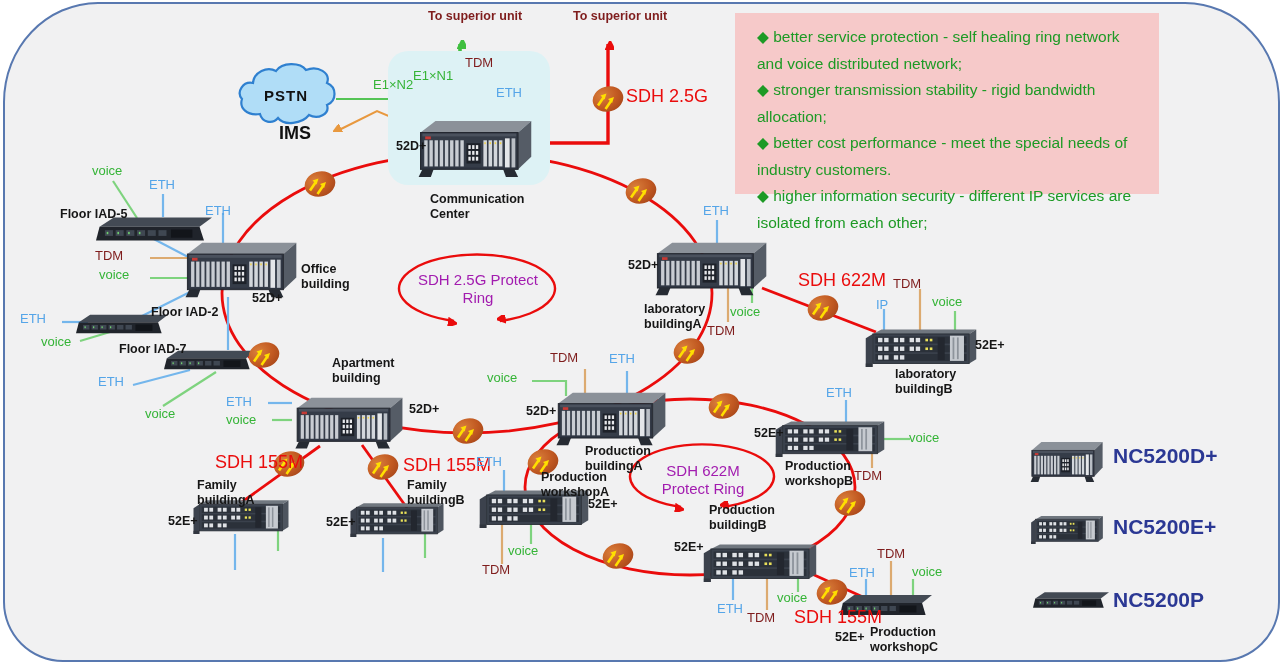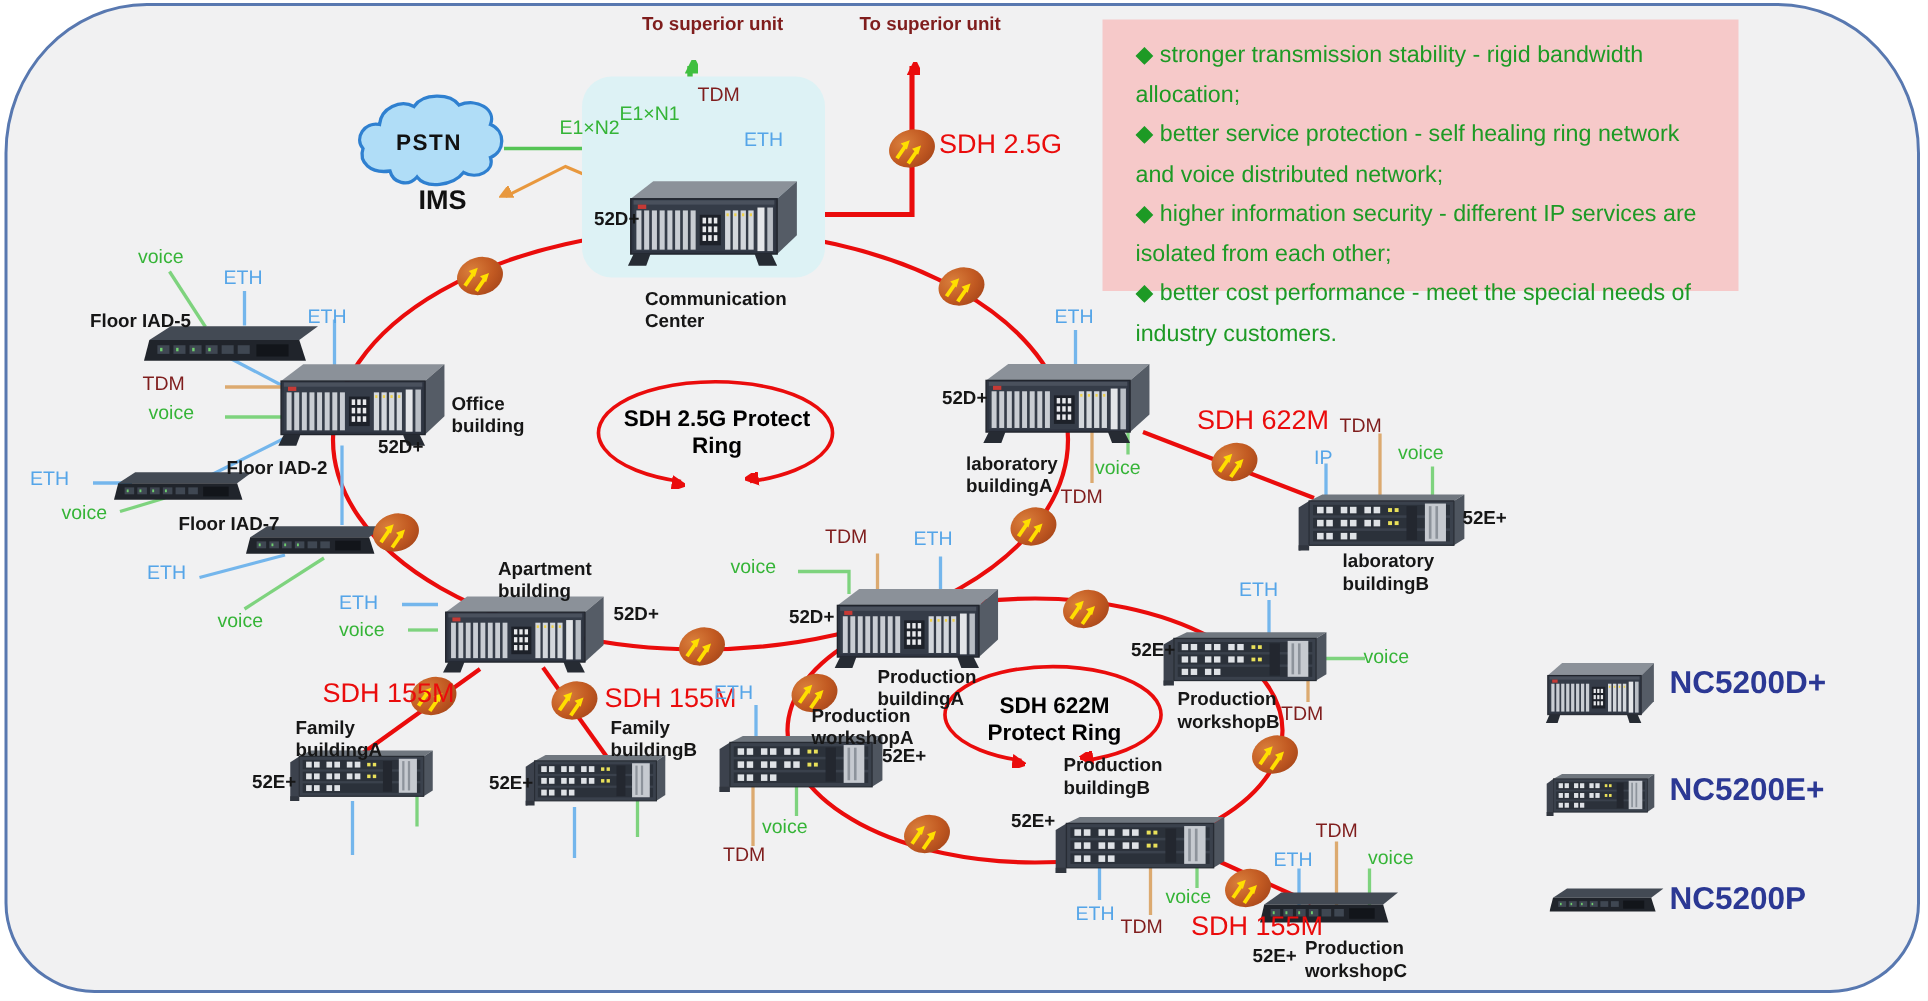--- a/index.html
+++ b/index.html
@@ -12,21 +12,21 @@
   .lbl.g{color:#35b437;font-weight:normal;font-size:13px;}
   .lbl.o{color:#7f1d1d;font-weight:normal;font-size:13px;}
   .lbl.r{color:#ea0c0c;font-weight:normal;font-size:18px;}
   .dev{position:absolute;z-index:4;}
   .dev svg{width:100%;height:100%;display:block;}
   .conn{position:absolute;width:36px;height:32px;z-index:5;}
   .conn svg{width:100%;height:100%;display:block;}
   .infobox{position:absolute;left:735px;top:13px;width:424px;height:181px;background:#f6c9c9;z-index:3;
            padding:11px 16px 0 22px;box-sizing:border-box;color:#1d9a25;font-size:15.5px;line-height:26.5px;}
   .cyanbox{position:absolute;left:388px;top:51px;width:162px;height:134px;background:#ddf2f5;border-radius:20px;z-index:1;}
-  .ringlbl{position:absolute;color:#000000;font-size:15px;font-weight:700;text-align:center;line-height:18px;white-space:pre-line;z-index:3;}
+  .ringlbl{position:absolute;color:#a21caf;font-size:15px;font-weight:400;text-align:center;line-height:18px;white-space:pre-line;z-index:3;}
   .tosup{position:absolute;color:#7f1d1d;font-weight:bold;font-size:12.5px;z-index:3;}
   .ims{position:absolute;left:279px;top:123px;color:#111;font-weight:bold;font-size:18px;z-index:3;}
   .pstn{position:absolute;left:250px;top:87px;width:72px;text-align:center;color:#111;font-weight:bold;font-size:15px;letter-spacing:1px;z-index:4;}
   .cloud{position:absolute;left:234px;top:62px;width:106px;height:68px;z-index:3;}
   .legend-label{position:absolute;color:#2b3894;font-weight:bold;font-size:21px;z-index:6;}
 </style>
 </head>
 <body>
 
 <div class="stage">
@@ -238,24 +238,24 @@
           <polygon points="16.5,10.5 10.5,12.6 14.6,16.6"></polygon>
           <polygon points="24,14 18,16.1 22.1,20.1"></polygon>
         </g>
       </g>
     </defs>
   </svg>
 
   <div class="cyanbox"></div>
 
   <div class="infobox">
+    <div>◆ better service protection - self healing ring network and voice distributed network;</div>
     <div>◆ stronger transmission stability - rigid bandwidth allocation;</div>
-    <div>◆ better service protection - self healing ring network and voice distributed network;</div>
+    <div>◆ better cost performance - meet the special needs of industry customers.</div>
     <div>◆ higher information security - different IP services are isolated from each other;</div>
-    <div>◆ better cost performance - meet the special needs of industry customers.</div>
   </div>
 
   <div class="tosup" style="left:428px;top:9px;">To superior unit</div>
   <div class="tosup" style="left:573px;top:9px;">To superior unit</div>
 
   <svg class="cloud" viewBox="0 0 106 68">
     <path d="M26,52 C13,54 5,46 8,37 C2,30 9,19 19,21 C20,10 33,4 42,9 C48,0 66,0 72,8 C84,3 97,11 93,21 C103,25 103,39 93,43 C96,52 84,58 75,53 C68,62 50,64 44,56 C38,63 28,60 26,52 Z" fill="#b0ddf7" stroke="#2f80d0" stroke-width="2.2"></path>
   </svg>
   <div class="pstn">PSTN</div>
   <div class="ims">IMS</div>
@@ -432,21 +432,21 @@
       </div>
       <div class="lbl " style="left: 396px; top: 139px;">52D+</div>
       <div class="lbl " style="left: 430px; top: 192px;">Communication
 Center</div>
       <div class="lbl " style="left: 60px; top: 207px;">Floor IAD-5</div>
       <div class="lbl " style="left: 301px; top: 262px;">Office
 building</div>
       <div class="lbl " style="left: 252px; top: 291px;">52D+</div>
       <div class="lbl " style="left: 151px; top: 305px;">Floor IAD-2</div>
       <div class="lbl " style="left: 119px; top: 342px;">Floor IAD-7</div>
-      <div class="lbl " style="left: 332px; top: 372px;">Apartment
+      <div class="lbl " style="left: 332px; top: 356px;">Apartment
 building</div>
       <div class="lbl " style="left: 409px; top: 402px;">52D+</div>
       <div class="lbl " style="left: 197px; top: 478px;">Family
 buildingA</div>
       <div class="lbl " style="left: 168px; top: 514px;">52E+</div>
       <div class="lbl " style="left: 407px; top: 478px;">Family
 buildingB</div>
       <div class="lbl " style="left: 326px; top: 515px;">52E+</div>
       <div class="lbl " style="left: 644px; top: 302px;">laboratory
 buildingA</div>

